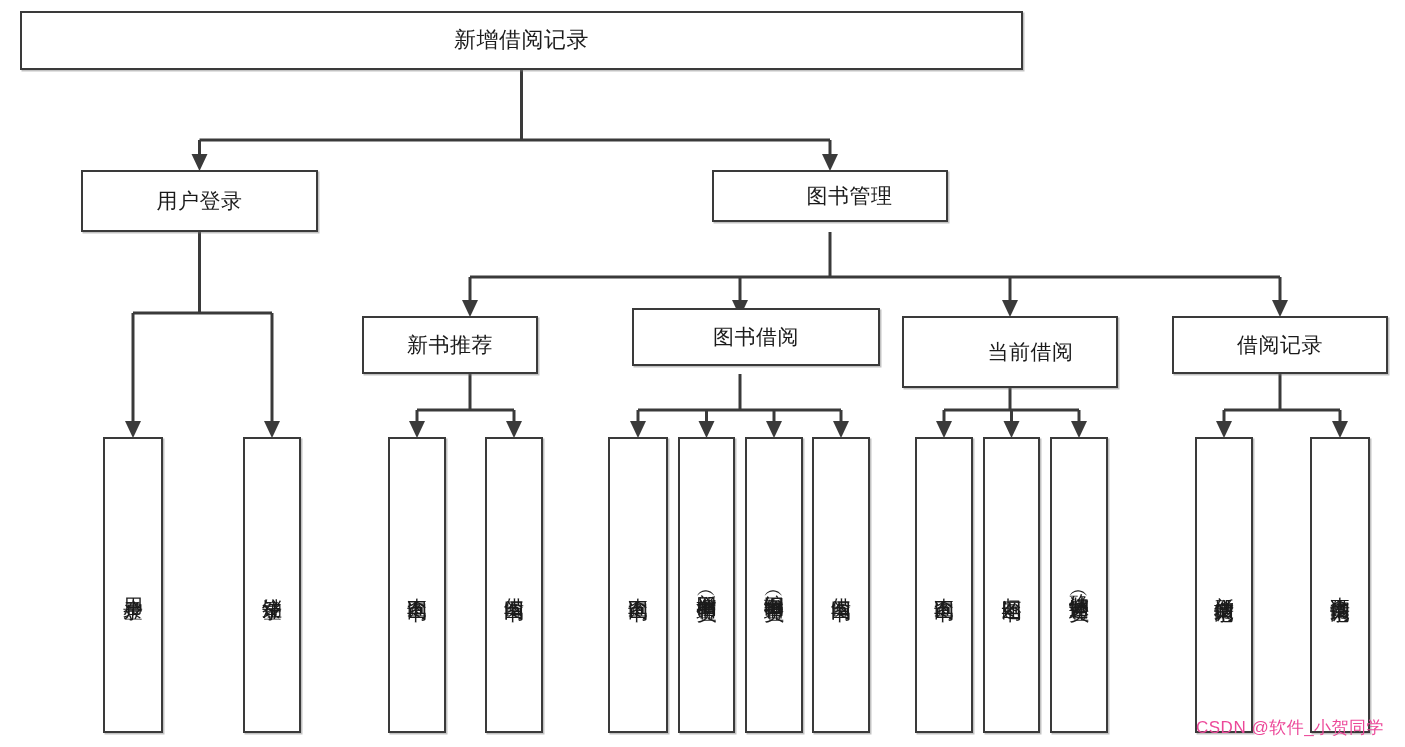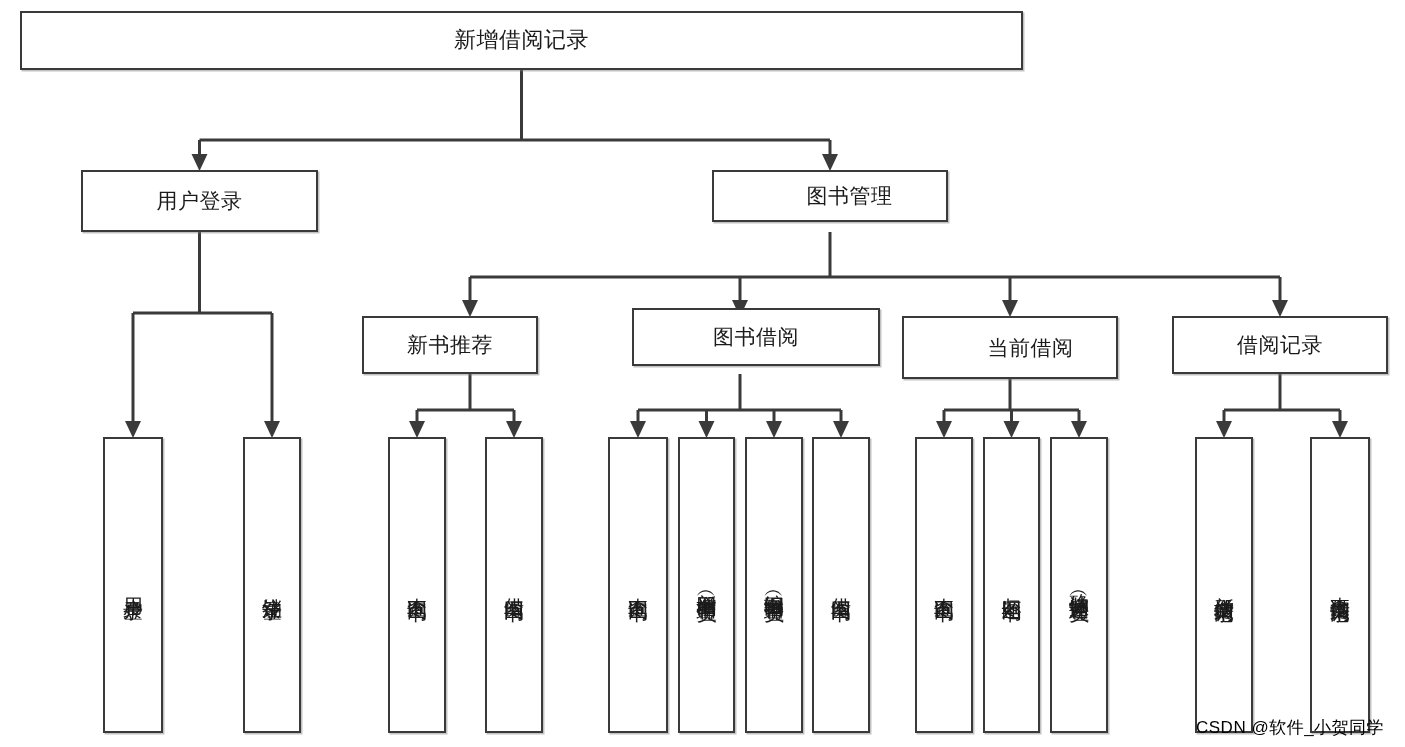--- a/index.html
+++ b/index.html
@@ -43,21 +43,21 @@
   .node.root .node-label { font-size: 22px; }
   svg.edges {
     position: absolute;
     left: 0; top: 0;
     width: 1405px;
     height: 747px;
     pointer-events: none;
   }
   .watermark {
     position: absolute;
-    color: #000000;
+    color: #ec4899;
     font-size: 17px;
     letter-spacing: 0.5px;
     white-space: nowrap;
     font-family: "Liberation Sans", "DejaVu Sans", sans-serif;
   }
 </style>
 </head>
 <body>
 
 <div id="canvas">
@@ -124,21 +124,21 @@
       </div>
       <div class="node horizontal" style="left: 712px; top: 170px; width: 236px; height: 52px; padding-left: 39px;">
         <span class="node-label">图书管理</span>
       </div>
       <div class="node horizontal" style="left: 362px; top: 316px; width: 176px; height: 58px;">
         <span class="node-label">新书推荐</span>
       </div>
       <div class="node horizontal" style="left: 632px; top: 308px; width: 248px; height: 58px;">
         <span class="node-label">图书借阅</span>
       </div>
-      <div class="node horizontal" style="left: 902px; top: 316px; width: 216px; height: 63px; padding-left: 41px;">
+      <div class="node horizontal" style="left: 902px; top: 316px; width: 216px; height: 72px; padding-left: 41px;">
         <span class="node-label">当前借阅</span>
       </div>
       <div class="node horizontal" style="left: 1172px; top: 316px; width: 216px; height: 58px; align-items: center;">
         <span class="node-label">借阅记录</span>
       </div>
       <div class="node vertical" style="left: 103px; top: 437px; width: 60px; height: 296px;">
         <span class="node-label">用户登录</span>
       </div>
       <div class="node vertical" style="left: 243px; top: 437px; width: 58px; height: 296px;">
         <span class="node-label">注销登录</span>

